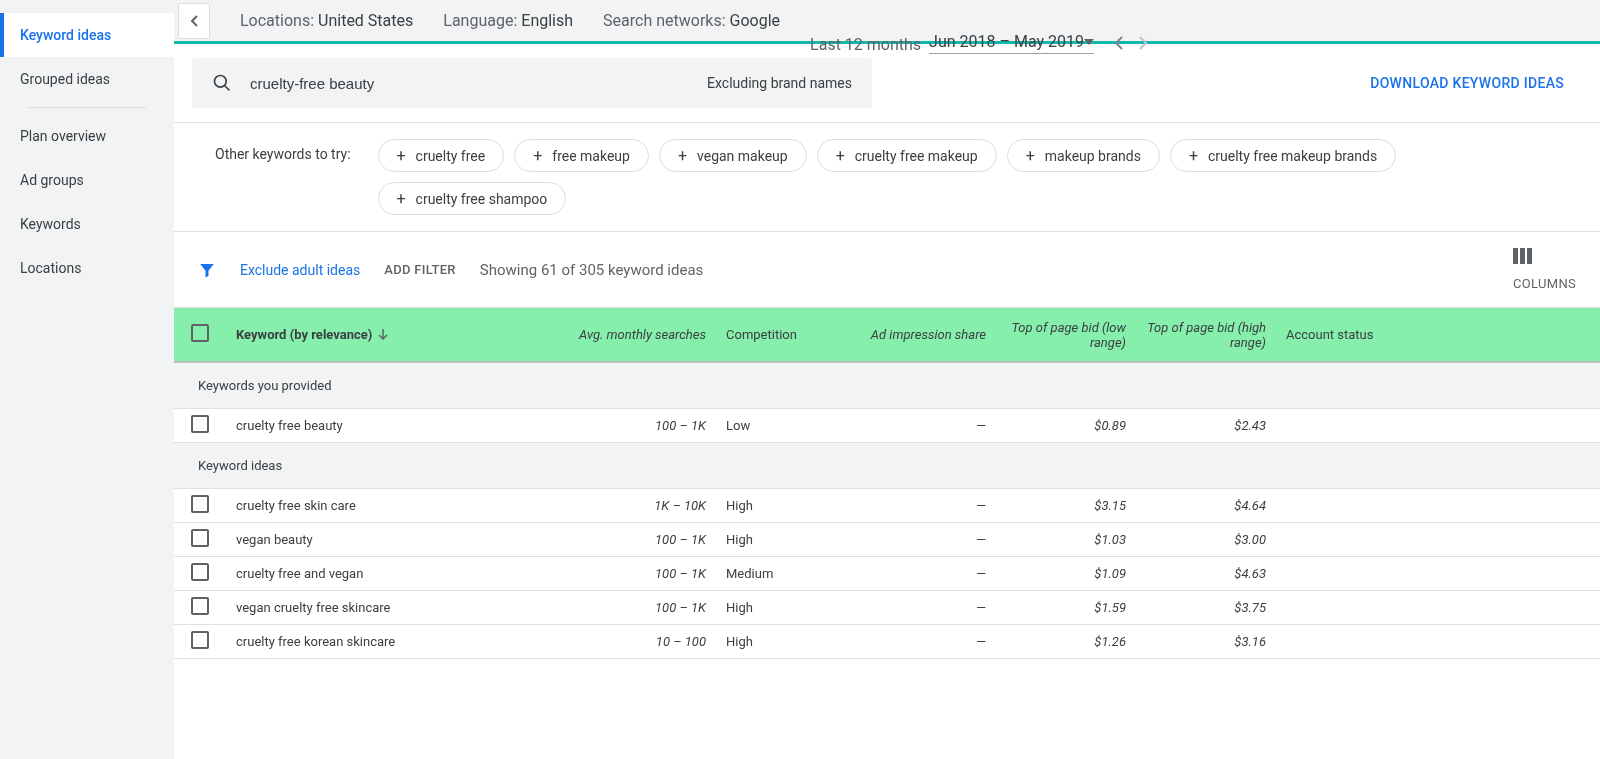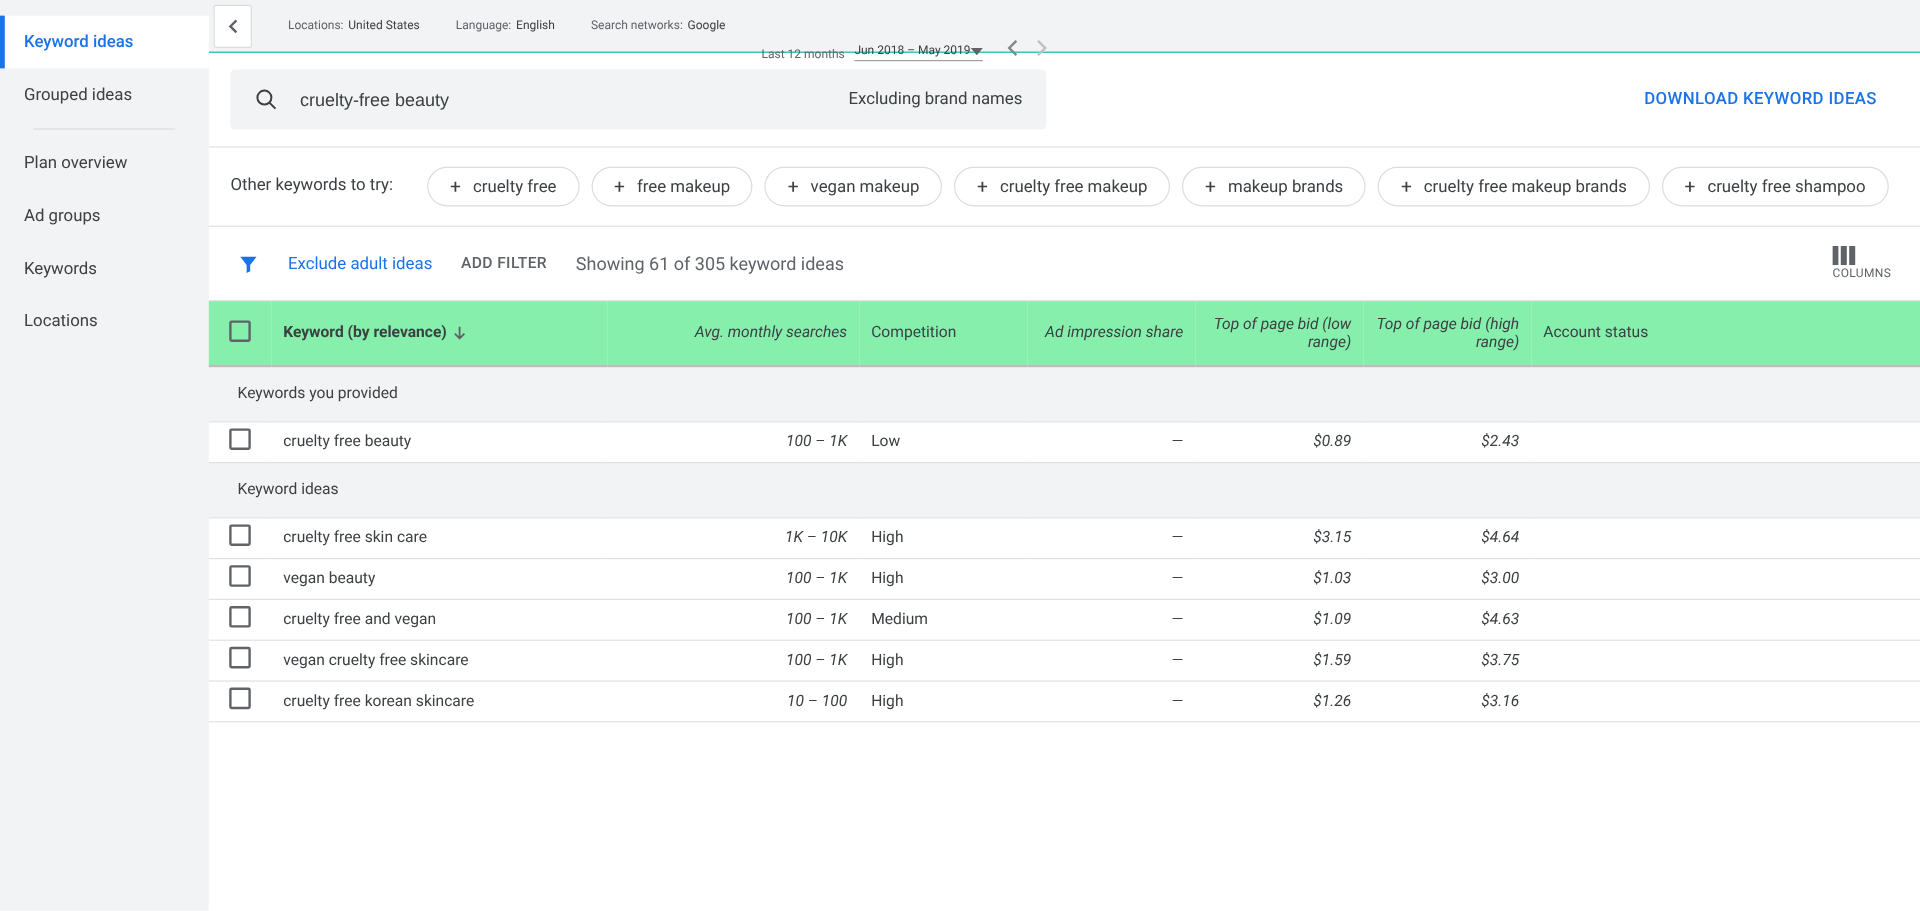--- a/index.html
+++ b/index.html
@@ -3,47 +3,47 @@
 <meta charset="utf-8">
 <style>
   * { box-sizing: border-box; margin: 0; padding: 0; }
   body { font-family: Roboto, Arial, sans-serif; font-size: 13px; color: #3c4043; background: #fff; width: 1600px; }
   .app { display: flex; }
   .sidebar { width: 174px; background: #f1f3f4; min-height: 759px; padding-top: 13px; flex-shrink: 0; }
   .sidebar-item { padding: 14px 20px; font-size: 14px; color: #3c4043; cursor: pointer; position: relative; }
   .sidebar-item.active { color: #1a73e8; background: #fff; border-left: 4px solid #1a73e8; padding-left: 16px; font-weight: 500; }
   .sidebar-divider { border-top: 1px solid #dadce0; margin: 6px 28px; }
   .main { flex: 1; display: flex; flex-direction: column; }
-  .topbar { display: flex; align-items: center; background: #f1f3f4; border-bottom: 1px solid #14b8a6; height: 44px; padding: 0 4px; gap: 30px; font-size: 10px; color: #5f6368; }
+  .topbar { display: flex; align-items: center; background: #f1f3f4; border-bottom: 3px solid #14b8a6; height: 44px; padding: 0 4px; gap: 30px; font-size: 16px; color: #5f6368; }
   .collapse-toggle { width: 32px; height: 36px; display: flex; align-items: center; justify-content: center; background: #fff; border: 1px solid #dadce0; border-radius: 2px; cursor: pointer; }
   .topbar-seg { display: flex; align-items: center; gap: 4px; cursor: pointer; }
   .topbar-label { color: #5f6368; }
   .topbar-value { color: #3c4043; }
   .date-box { display: flex; align-items: flex-end; gap: 8px; }
   .date-range { color: #3c4043; border-bottom: 1px solid #9aa0a6; padding: 2px 0; display: flex; align-items: center; gap: 0; margin-top: 43px; }
   .pager-arrows { display: flex; align-items: center; gap: 8px; margin-left: 8px; }
   .pager-arrow { color: #80868b; padding: 4px; cursor: pointer; font-size: 16px; }
   .section-search { display: flex; align-items: center; padding: 14px 18px; border-bottom: 1px solid #e0e0e0; gap: 9px; }
   .search-pill { display: flex; align-items: center; background: #f1f3f4; border-radius: 4px; padding: 0 20px; height: 50px; gap: 18px; width: 680px; }
   .search-input { flex: 1; border: none; background: transparent; font-size: 15px; color: #3c4043; outline: none; }
   .excluding { color: #3c4043; font-size: 14px; }
   .download-link { margin-left: auto; color: #1a73e8; font-size: 14px; font-weight: 500; letter-spacing: .3px; cursor: pointer; padding-right: 18px; }
   .section-suggest { display: flex; padding: 16px 18px; border-bottom: 1px solid #e0e0e0; gap: 24px; align-items: flex-start; }
-  .suggest-label { width: 140px; font-size: 14px; color: #3c4043; padding-top: 6px; line-height: 1.4; }
+  .suggest-label { width: 140px; font-size: 14px; color: #3c4043; padding-top: 6px; line-height: 1.4; margin-left: 23px; }
   .chip-wrap { display: flex; flex-wrap: wrap; gap: 10px; }
   .chip { display: inline-flex; align-items: center; gap: 10px; border: 1px solid #dadce0; border-radius: 18px; padding: 6px 18px; font-size: 14px; color: #3c4043; cursor: pointer; background: #fff; }
   .chip .plus { font-size: 16px; font-weight: 400; color: #3c4043; }
   .section-filter { display: flex; align-items: center; padding: 16px 24px; border-bottom: 1px solid #e0e0e0; gap: 24px; }
   .filter-icon { color: #1a73e8; }
   .exclude-adult { color: #1a73e8; font-size: 14px; cursor: pointer; }
   .add-filter { color: #5f6368; font-size: 13px; font-weight: 500; letter-spacing: .3px; cursor: pointer; }
   .showing-text { color: #5f6368; font-size: 15px; }
   .columns-btn { margin-left: auto; text-align: center; cursor: pointer; color: #5f6368; }
   .columns-btn .icon { font-size: 18px; line-height: 1; }
-  .columns-btn .label { font-size: 10px; letter-spacing: .3px; margin-top: 2px; }
+  .columns-btn .label { font-size: 13px; letter-spacing: .3px; margin-top: 12px; }
   .table { width: 100%; border-collapse: collapse; }
   .table th, .table td { border-bottom: 1px solid #e0e0e0; padding: 0 10px; font-size: 13px; vertical-align: middle; }
   .table th { height: 54px; text-align: left; font-weight: 400; color: #3c4043; background: #86efac; border-bottom: 2px solid #bdbdbd; }
   .table th.right, .table td.right { text-align: right; font-style: italic; }
   .table td { height: 34px; color: #3c4043; }
   .col-checkbox { width: 52px; text-align: center !important; }
   .col-keyword { width: 280px; }
   .col-searches { width: 210px; }
   .col-competition { width: 140px; }
   .col-impression { width: 140px; }

